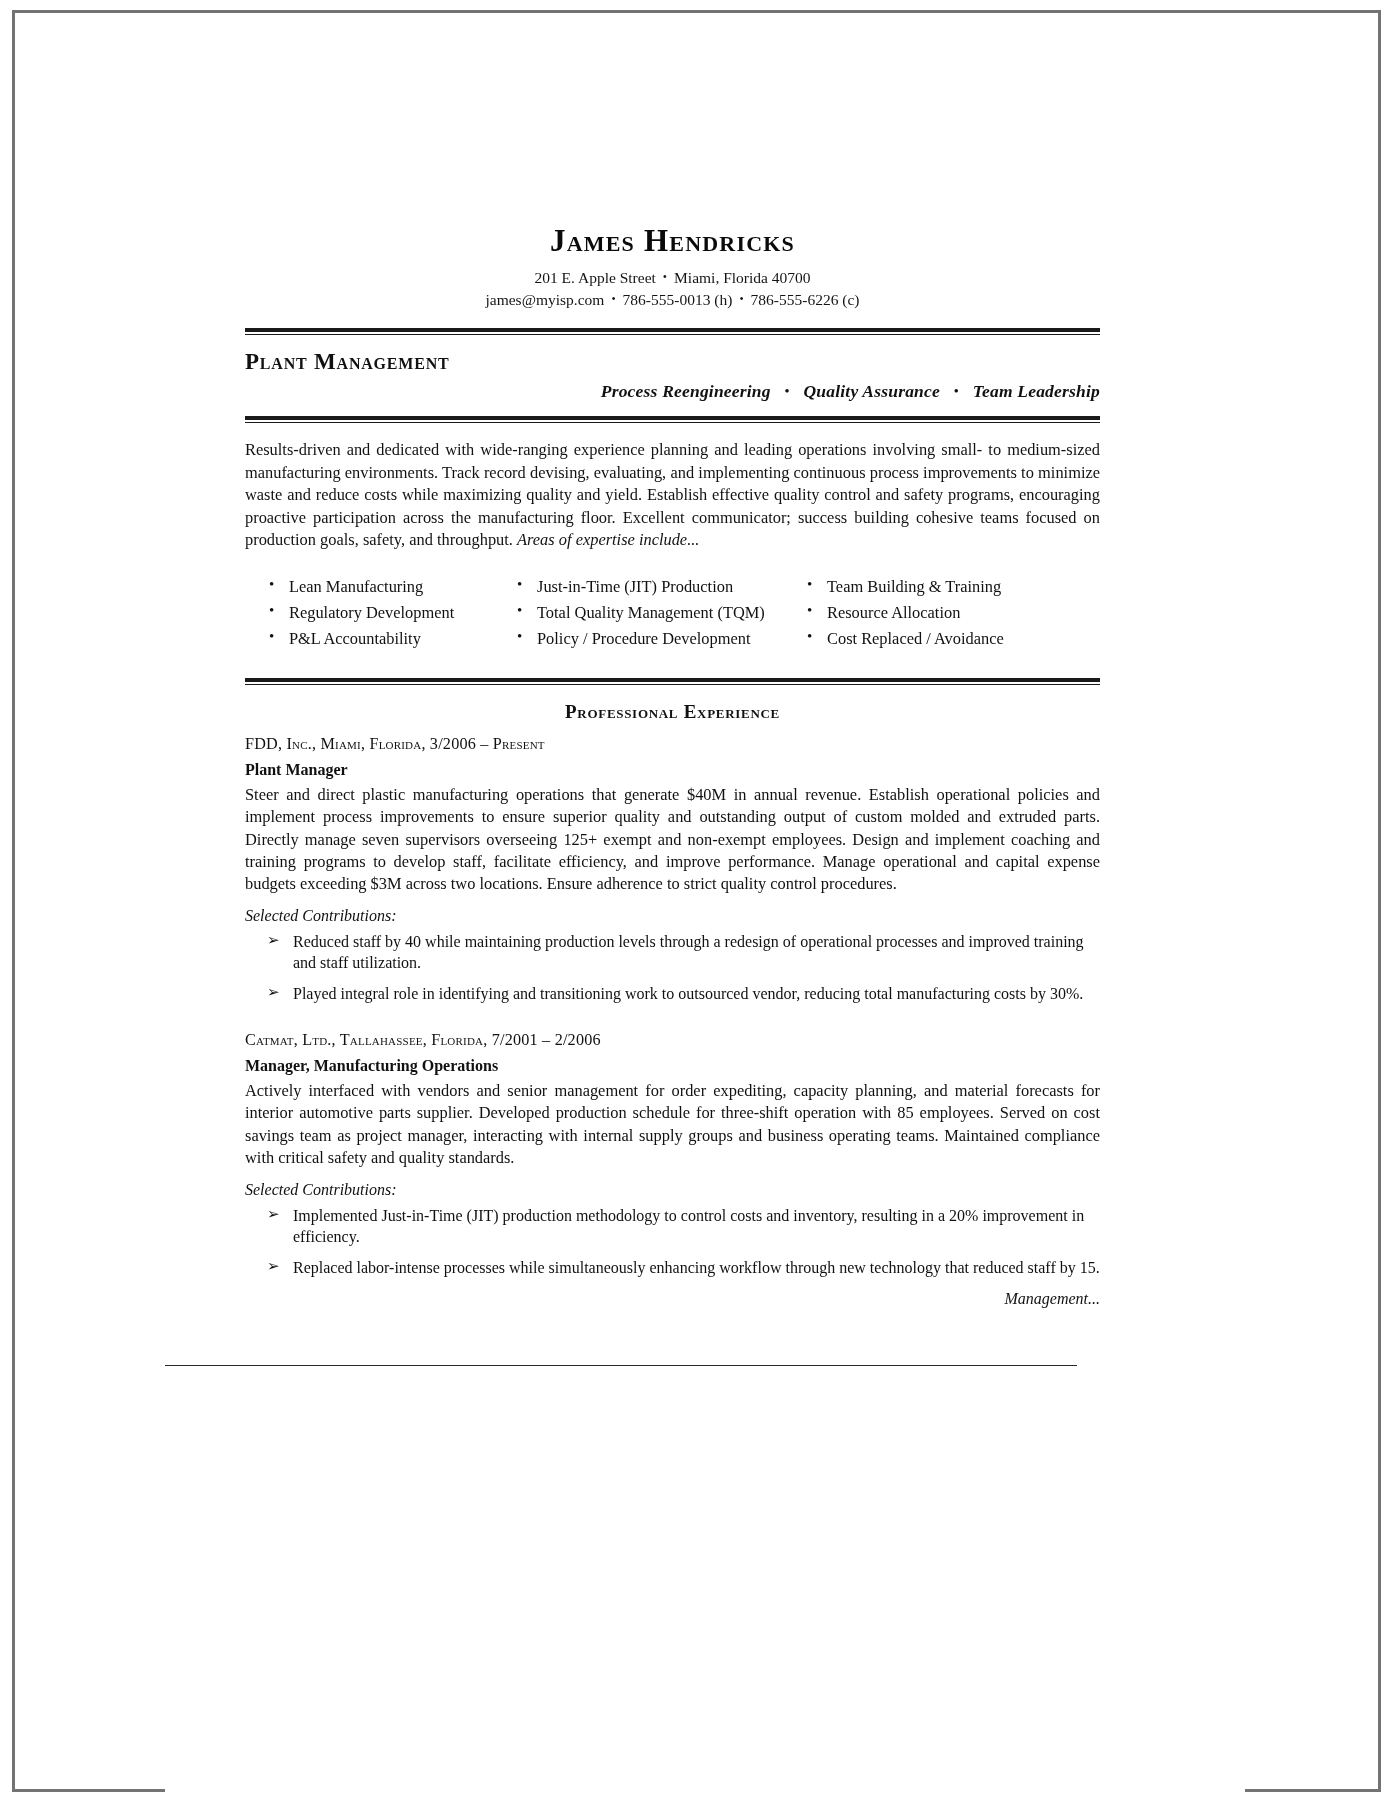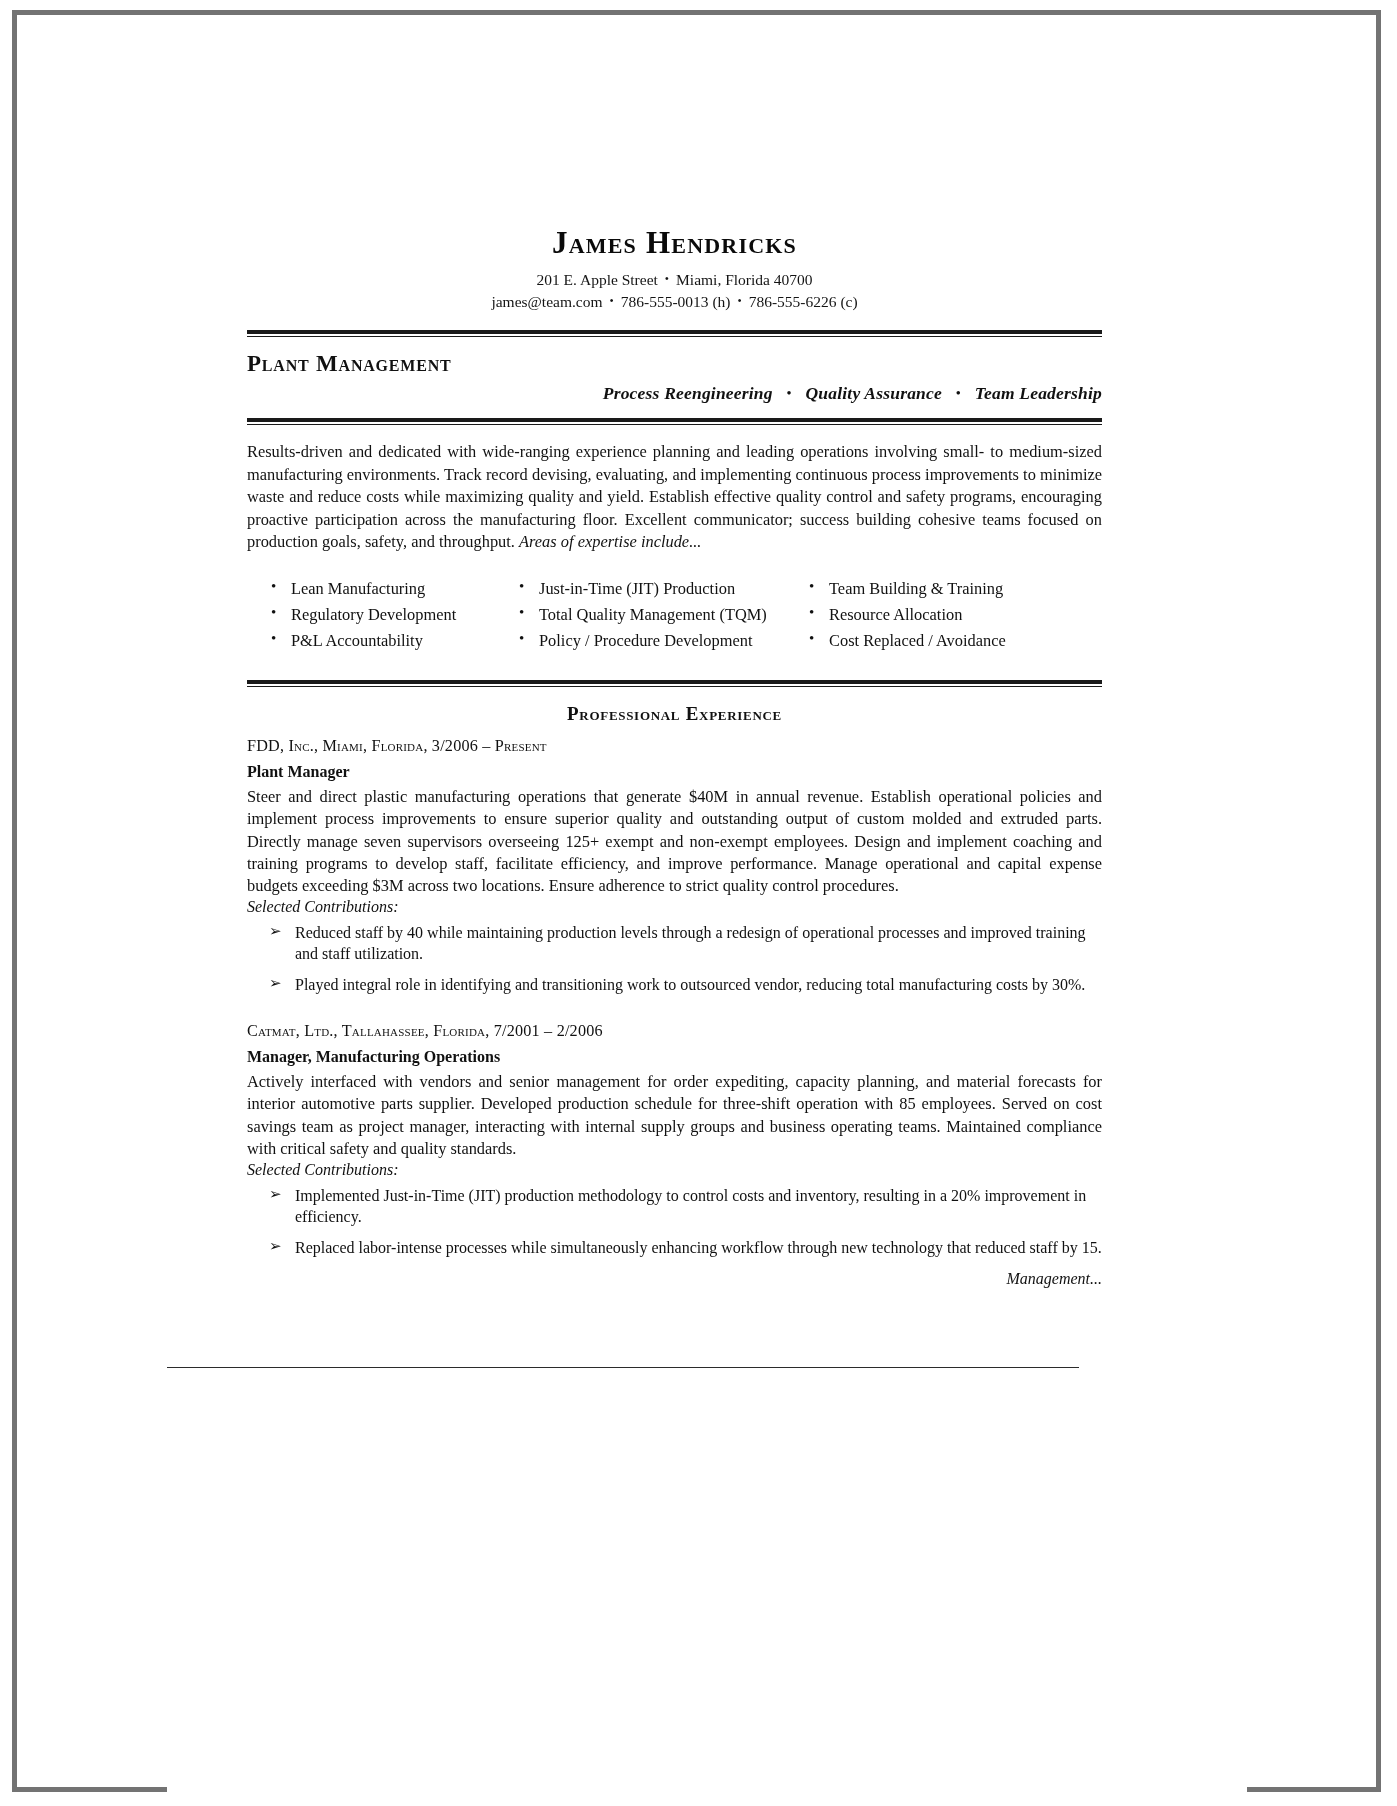--- a/index.html
+++ b/index.html
@@ -7,21 +7,21 @@
     width:1397px;height:1806px;
     background:#ffffff;
     font-family:"Liberation Serif","DejaVu Serif",serif;
     color:#111111;
     overflow:hidden;
   }
   .page-frame{
     position:absolute;
     left:12px;top:10px;
     width:1369px;height:1782px;
-    border:5px solid #737373;
+    border:3px solid #737373;
     background:#ffffff;
     box-sizing:border-box;
   }
   .sheet{
     position:absolute;
     left:150px;top:0px;
     width:1080px;height:1782px;
     background:#ffffff;
     box-sizing:border-box;
   }
@@ -133,21 +133,21 @@
   }
   .jobdesc{
     text-align:justify;
     font-size:16.4px;
     line-height:1.37;
     margin:0;
   }
   .contrib-label{
     font-size:16px;
     font-style:italic;
-    margin:0 0 6px 0;
+    margin:11px 0 6px 0;
   }
   .arrow-item{
     font-size:16px;
     line-height:1.33;
     position:relative;
     padding-left:48px;
     margin-bottom:10px;
     text-align:left;
   }
   .arrow-item .a{
@@ -181,21 +181,21 @@
     <div class="content">
 
       <div>
         <div class="name">James Hendricks</div>
 
         <div class="contact-line">
           <span>201 E. Apple Street</span><span class="dot">•</span><span>Miami, Florida 40700</span>
         </div>
 
         <div class="contact-line">
-          <span>james@team.com</span><span class="dot">•</span><span>786-555-0013 (h)</span><span class="dot">•</span><span>786-555-6226 (c)</span>
+          <span>james@myisp.com</span><span class="dot">•</span><span>786-555-0013 (h)</span><span class="dot">•</span><span>786-555-6226 (c)</span>
         </div>
       </div>
 
       <div class="rule-double"></div>
 
       <div class="target-title">Plant Management</div>
 
       <div class="tagline">
         <span>Process Reengineering</span><span class="dot">•</span><span>Quality Assurance</span><span class="dot">•</span><span>Team Leadership</span>
       </div>

